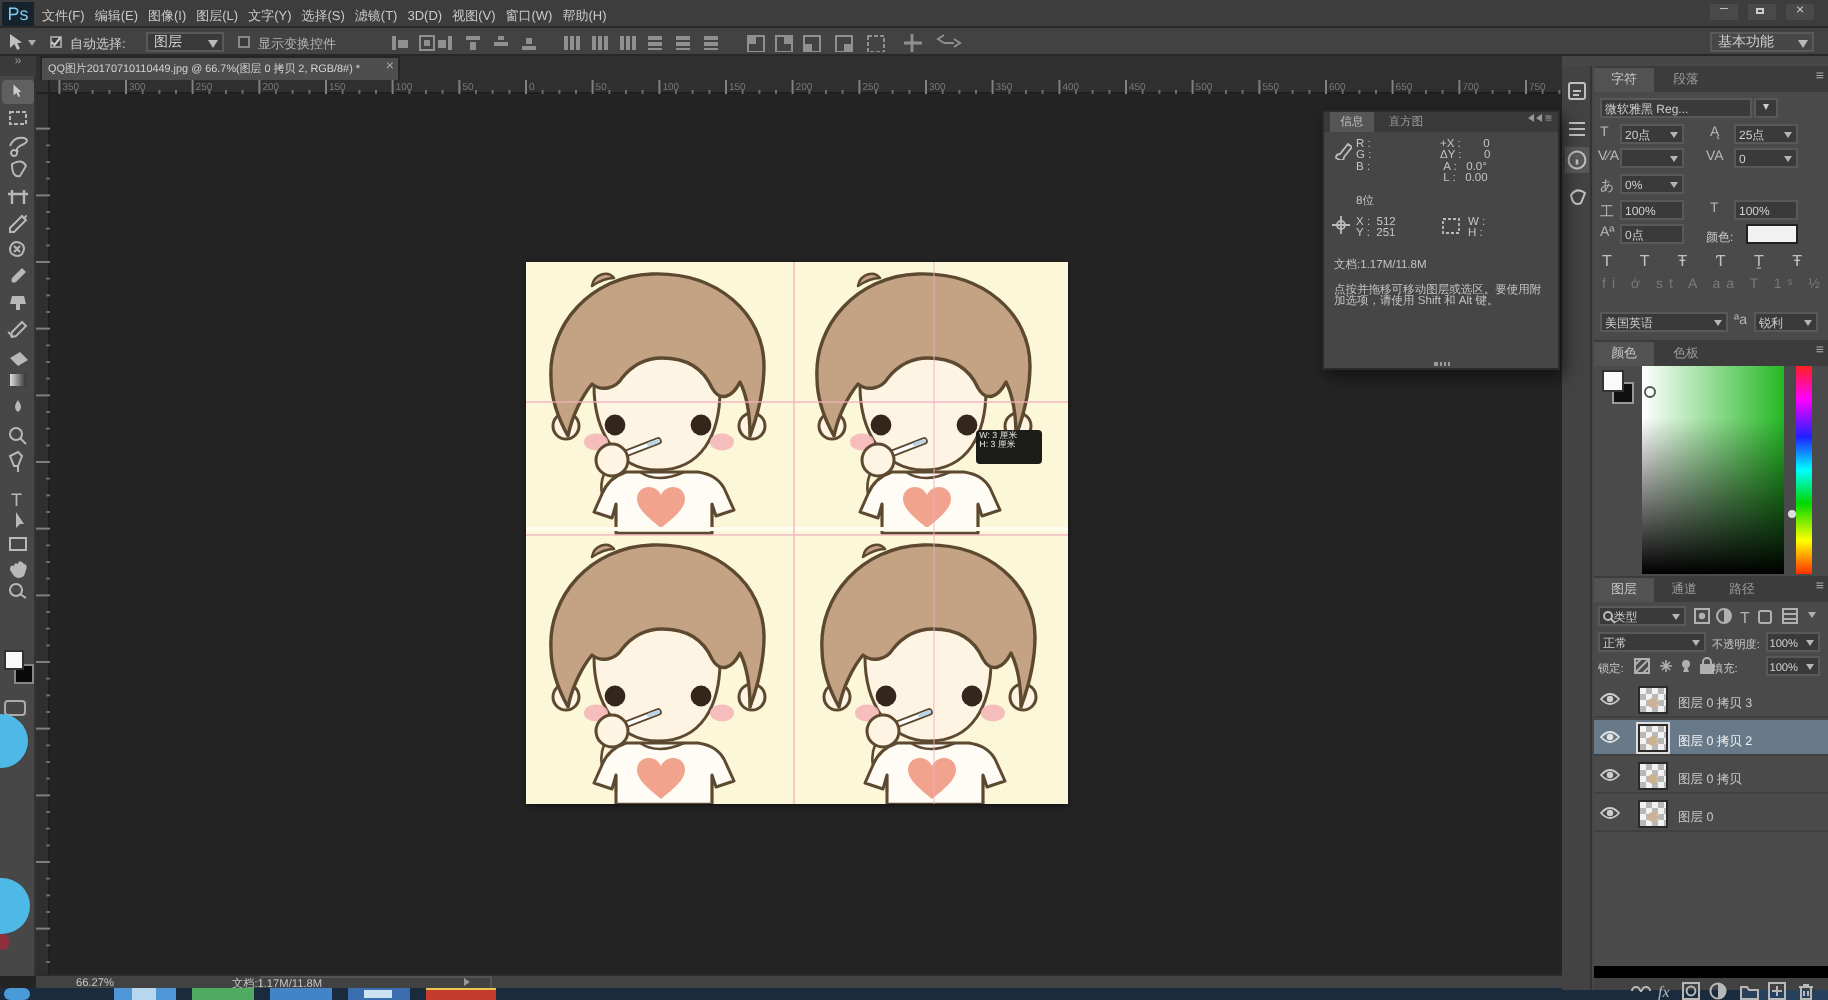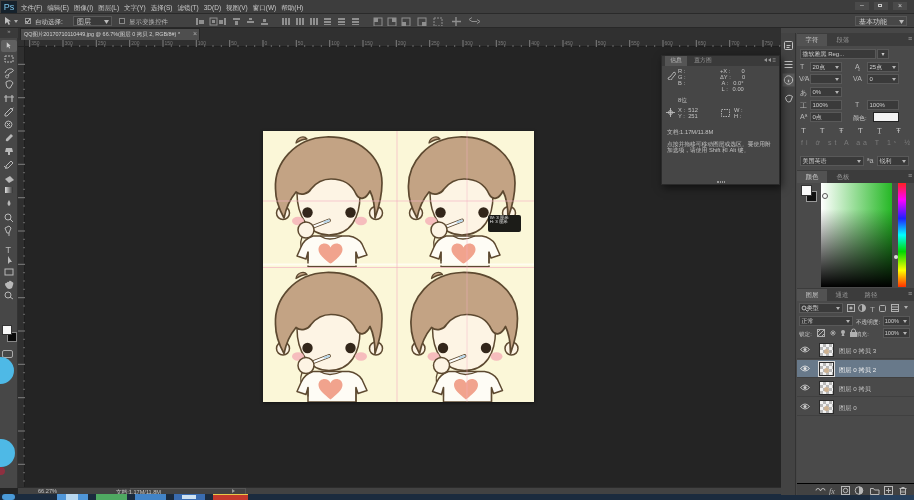--- a/index.html
+++ b/index.html
@@ -551,21 +551,21 @@
     </div>
     <div class="abs" style="left:0;top:365px;width:117px;height:18px;border-bottom:1px solid #404040;">
       <svg class="abs" style="left:3px;top:5px;" width="10" height="7" viewBox="0 0 10 7">
             <path d="M0.5,3.5 Q5,-1.5 9.5,3.5 Q5,8.5 0.5,3.5 z" fill="none" stroke="#ccc" stroke-width="0.9"></path>
             <circle cx="5" cy="3.5" r="1.6" fill="#ccc"></circle>
           </svg>
       <div class="abs thumb" style="left:22px;top:2px;width:15px;height:14px;"></div>
       <div class="abs" style="left:42px;top:5px;"><span style="display:inline-block;transform:scale(.78);transform-origin:0 50%;">图层 0</span></div>
     </div>
 
-    <div class="abs" style="left:0;top:450px;width:117px;height:12px;background:#424242;border-top:1px solid #000000;color:#bbb;font-size:7px;text-decoration:underline;">
+    <div class="abs" style="left:0;top:450px;width:117px;height:12px;background:#424242;border-top:6px solid #000000;color:#bbb;font-size:7px;text-decoration:underline;">
       <svg class="abs" style="left:18px;top:2px;" width="96" height="9" viewBox="0 0 96 9">
       <g stroke="#b8b8b8" fill="none">
       <path d="M1,4.5 a2,2 0 0 1 4,0 m1,0 a2,2 0 0 1 4,0 m-5,0 h1"></path>
       <text x="14" y="7.5" font-size="8" font-style="italic" fill="#b8b8b8" stroke="none" font-family="Liberation Serif">fx</text>
       <rect x="26.5" y="0.5" width="8" height="8"></rect>
               <circle cx="30.5" cy="4.5" r="2.2"></circle>
       <circle cx="44" cy="4.5" r="3.8"></circle>
               <path d="M44,0.7 a3.8,3.8 0 0 1 0,7.6 z" fill="#b8b8b8" stroke="none"></path>
       <path d="M55.5,2.5 h3 l1,1.5 h4.5 v4.5 h-8.5 z"></path>
       <rect x="69.5" y="0.5" width="8" height="8"></rect>

